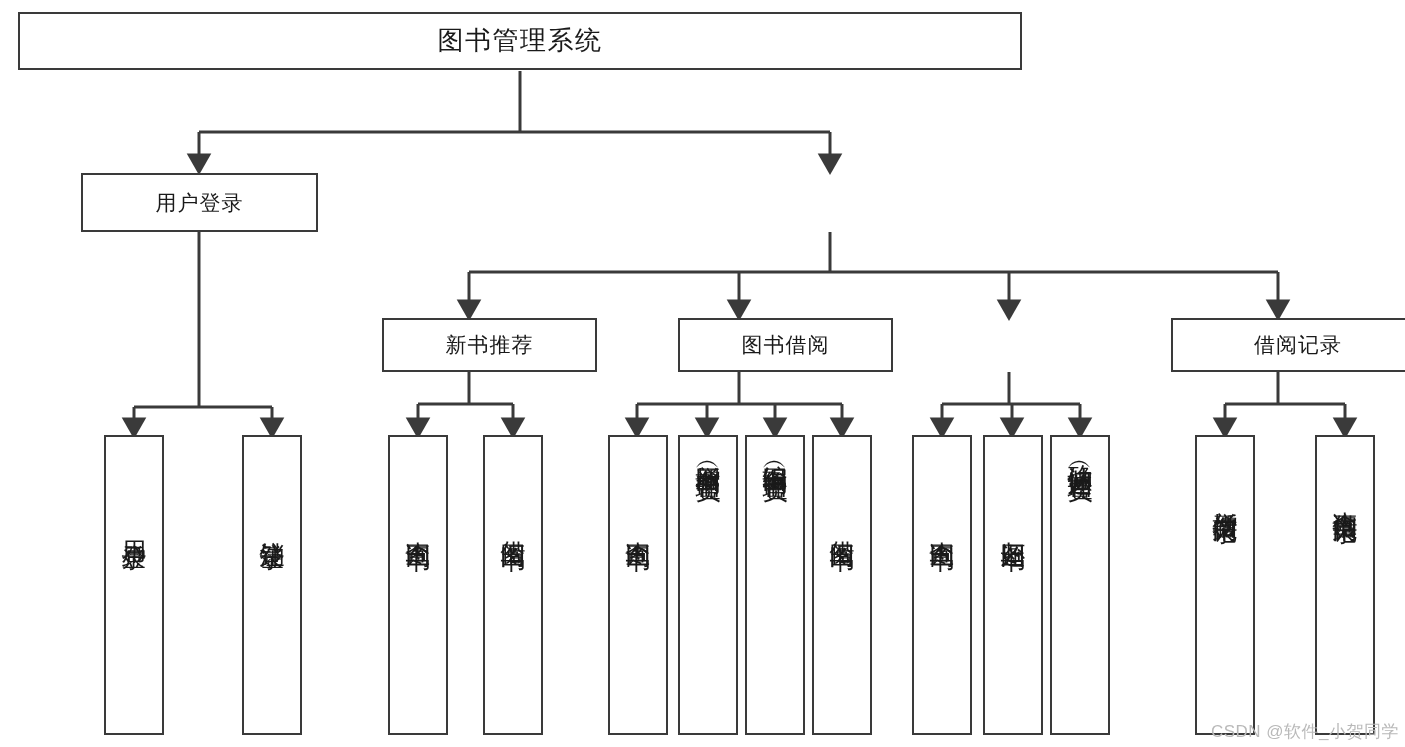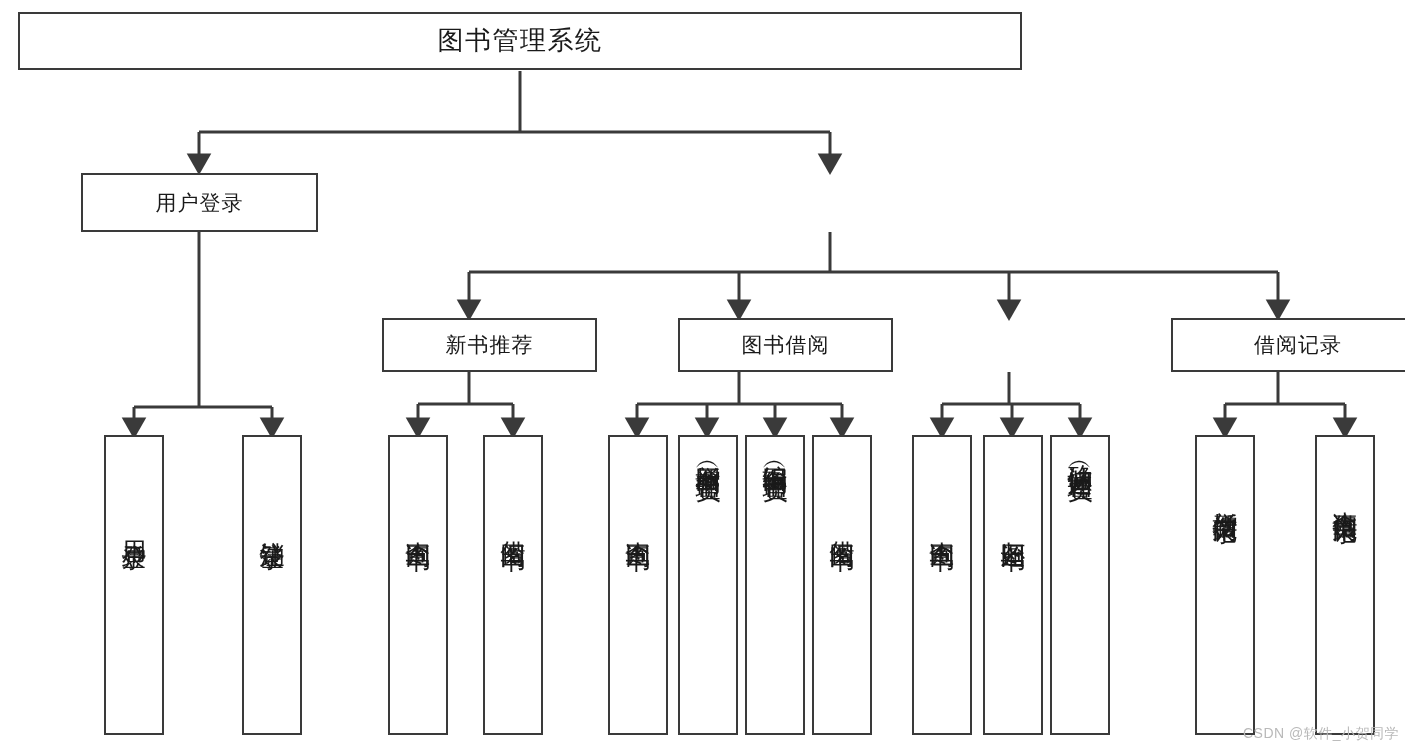--- a/index.html
+++ b/index.html
@@ -72,21 +72,21 @@
   .node.vert.mid2 .node-label {
     margin-top: 48px;
   }
   .node.vert.top .node-label {
     margin-top: 2px;
   }
   #watermark {
     position: absolute;
     right: 6px;
     bottom: 4px;
-    font-size: 14px;
+    font-size: 17px;
     color: #b9b9b9;
     letter-spacing: 0.5px;
     z-index: 5;
     white-space: nowrap;
   }
 </style>
 </head>
 <body>
 
 <div id="diagram-canvas">

